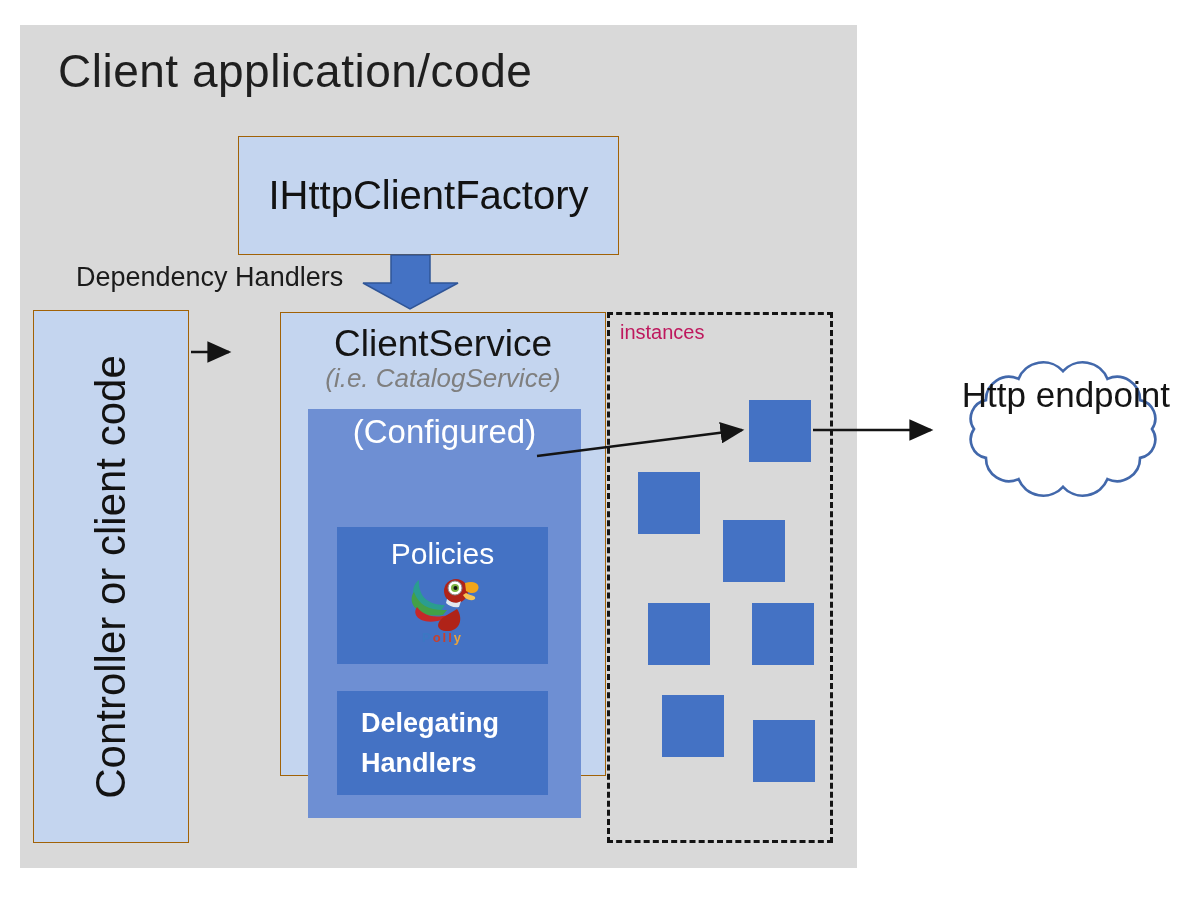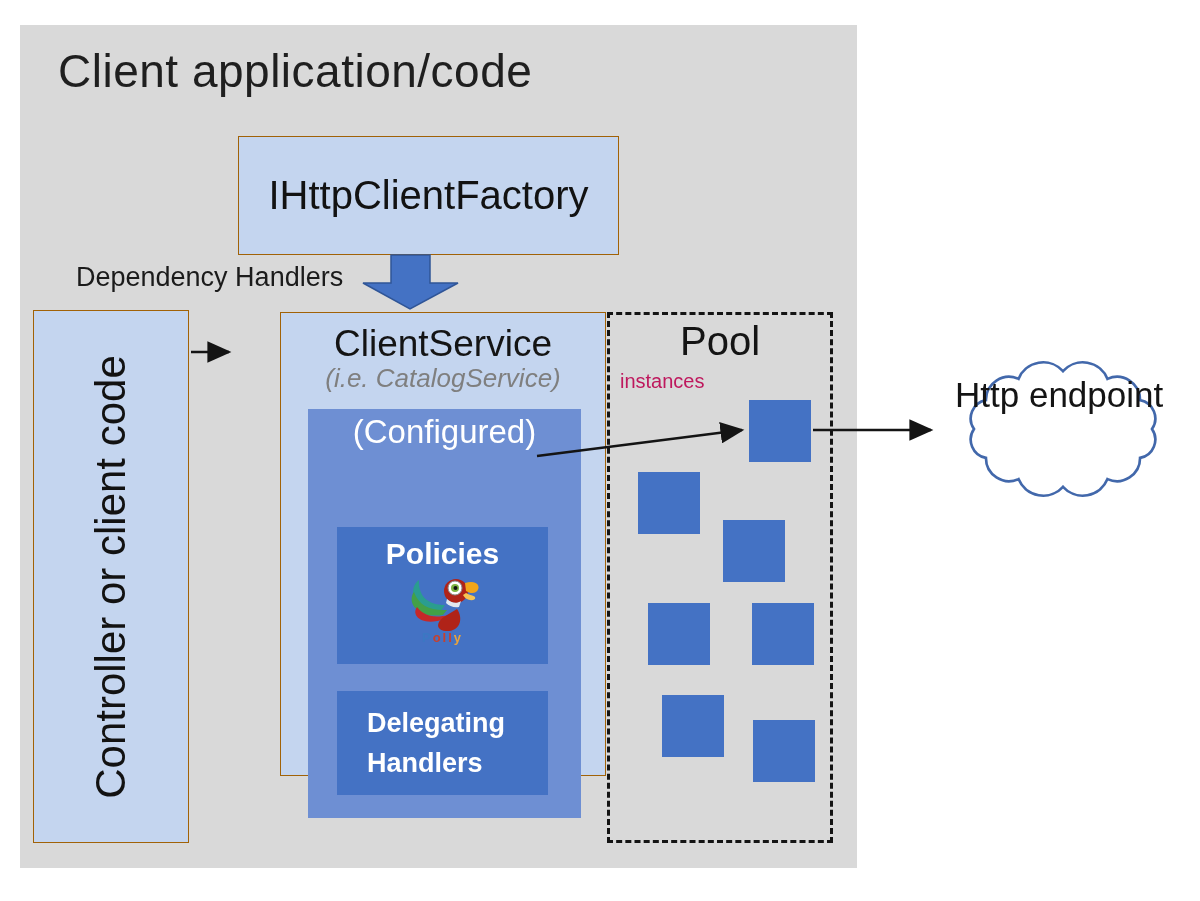--- a/index.html
+++ b/index.html
@@ -25,41 +25,41 @@
   .client-service { position:absolute; left:237px; top:312px; width:326px; height:464px; text-align:center;margin-left:43px; }
   .cs-title { margin-top:12px; font-size:37px; color:#141414; line-height:1.05; }
   .cs-sub   { font-size:26px; color:#7f7f7f; line-height:1.15;font-style:italic; }
 
   .http-client { position:absolute; left:27px; top:96px; width:273px; height:409px;
                  background:#6e8fd3; text-align:center; }
   .hc-title { margin-top:26px; font-size:33px; font-weight:bold; color:#ffffff; }
   .hc-sub   { margin-top:4px; font-size:33px; color:#ffffff; }
 
   .policies-box { position:absolute; left:29px; top:118px; width:211px; height:137px; background:#4472c4; }
-  .policies-label { margin-top:10px; text-align:center; font-size:30px; font-weight:bold; color:#ffffff; }
+  .policies-label { margin-top:10px; text-align:center; font-size:30px; font-weight:normal; color:#ffffff; }
   .parrot-wrap { position:absolute; left:50%; top:48px; transform:translateX(-50%);
                  width:84px; text-align:center; }
   .polly-letters { margin-top:-6px; font-size:13px; font-weight:bold; letter-spacing:2px; line-height:1; }
   .pl-b { color:#3b78c3; } .pl-r { color:#c7402d; } .pl-y { color:#e8a33d; }
 
   .dh-box { position:absolute; left:29px; top:282px; width:211px; height:104px; background:#4472c4;
-            display:flex; align-items:center; padding-left:30px;
+            display:flex; align-items:center; padding-left:24px;
             font-size:27px; font-weight:bold; color:#ffffff; text-align:left; line-height:1.5; }
   .dh-box .dh-text { width:160px; }
 
   .pool-box { position:absolute; left:607px; top:312px; width:226px; height:531px;
               border:3px dashed #141414; }
   .pool-title { text-align:center; margin-top:4px; font-size:40px; color:#141414; }
   .pool-type  { margin:2px 0 0 10px; font-size:20px; font-weight:bold; color:#141414; }
   .pool-inst  { margin:6px 0 0 10px; font-size:20px; color:#be185d; }
 
   .sq { position:absolute; width:62px; height:62px; background:#4472c4; }
 
   .cloud-wrap { position:absolute; left:930px; top:332px; width:266px; height:194px; }
-  .cloud-text { position:absolute; left:955px; top:372px; width:215px; text-align:left;
+  .cloud-text { position:absolute; left:955px; top:372px; width:215px; text-align:right;
                 font-size:35px; color:#141414; line-height:1.3; }
 
   .overlay { position:absolute; left:0; top:0; width:1200px; height:901px; pointer-events:none; }
 </style>
 </head>
 <body>
 
 <div class="stage">
 
   <div class="panel"></div>
@@ -109,21 +109,20 @@
         </div>
       </div>
 
       <div class="dh-box">
         <div class="dh-text">Delegating Handlers</div>
       </div>
     </div>
   </div>
 
   <div class="pool-box">
-    <div class="pool-title">Pool</div>
     <div class="pool-inst">instances</div>
   </div>
 
   <div class="sq" style="left:749px; top:400px;"></div>
   <div class="sq" style="left:638px; top:472px;"></div>
   <div class="sq" style="left:723px; top:520px;"></div>
   <div class="sq" style="left:648px; top:603px;"></div>
   <div class="sq" style="left:752px; top:603px;"></div>
   <div class="sq" style="left:662px; top:695px;"></div>
   <div class="sq" style="left:753px; top:720px;"></div>

